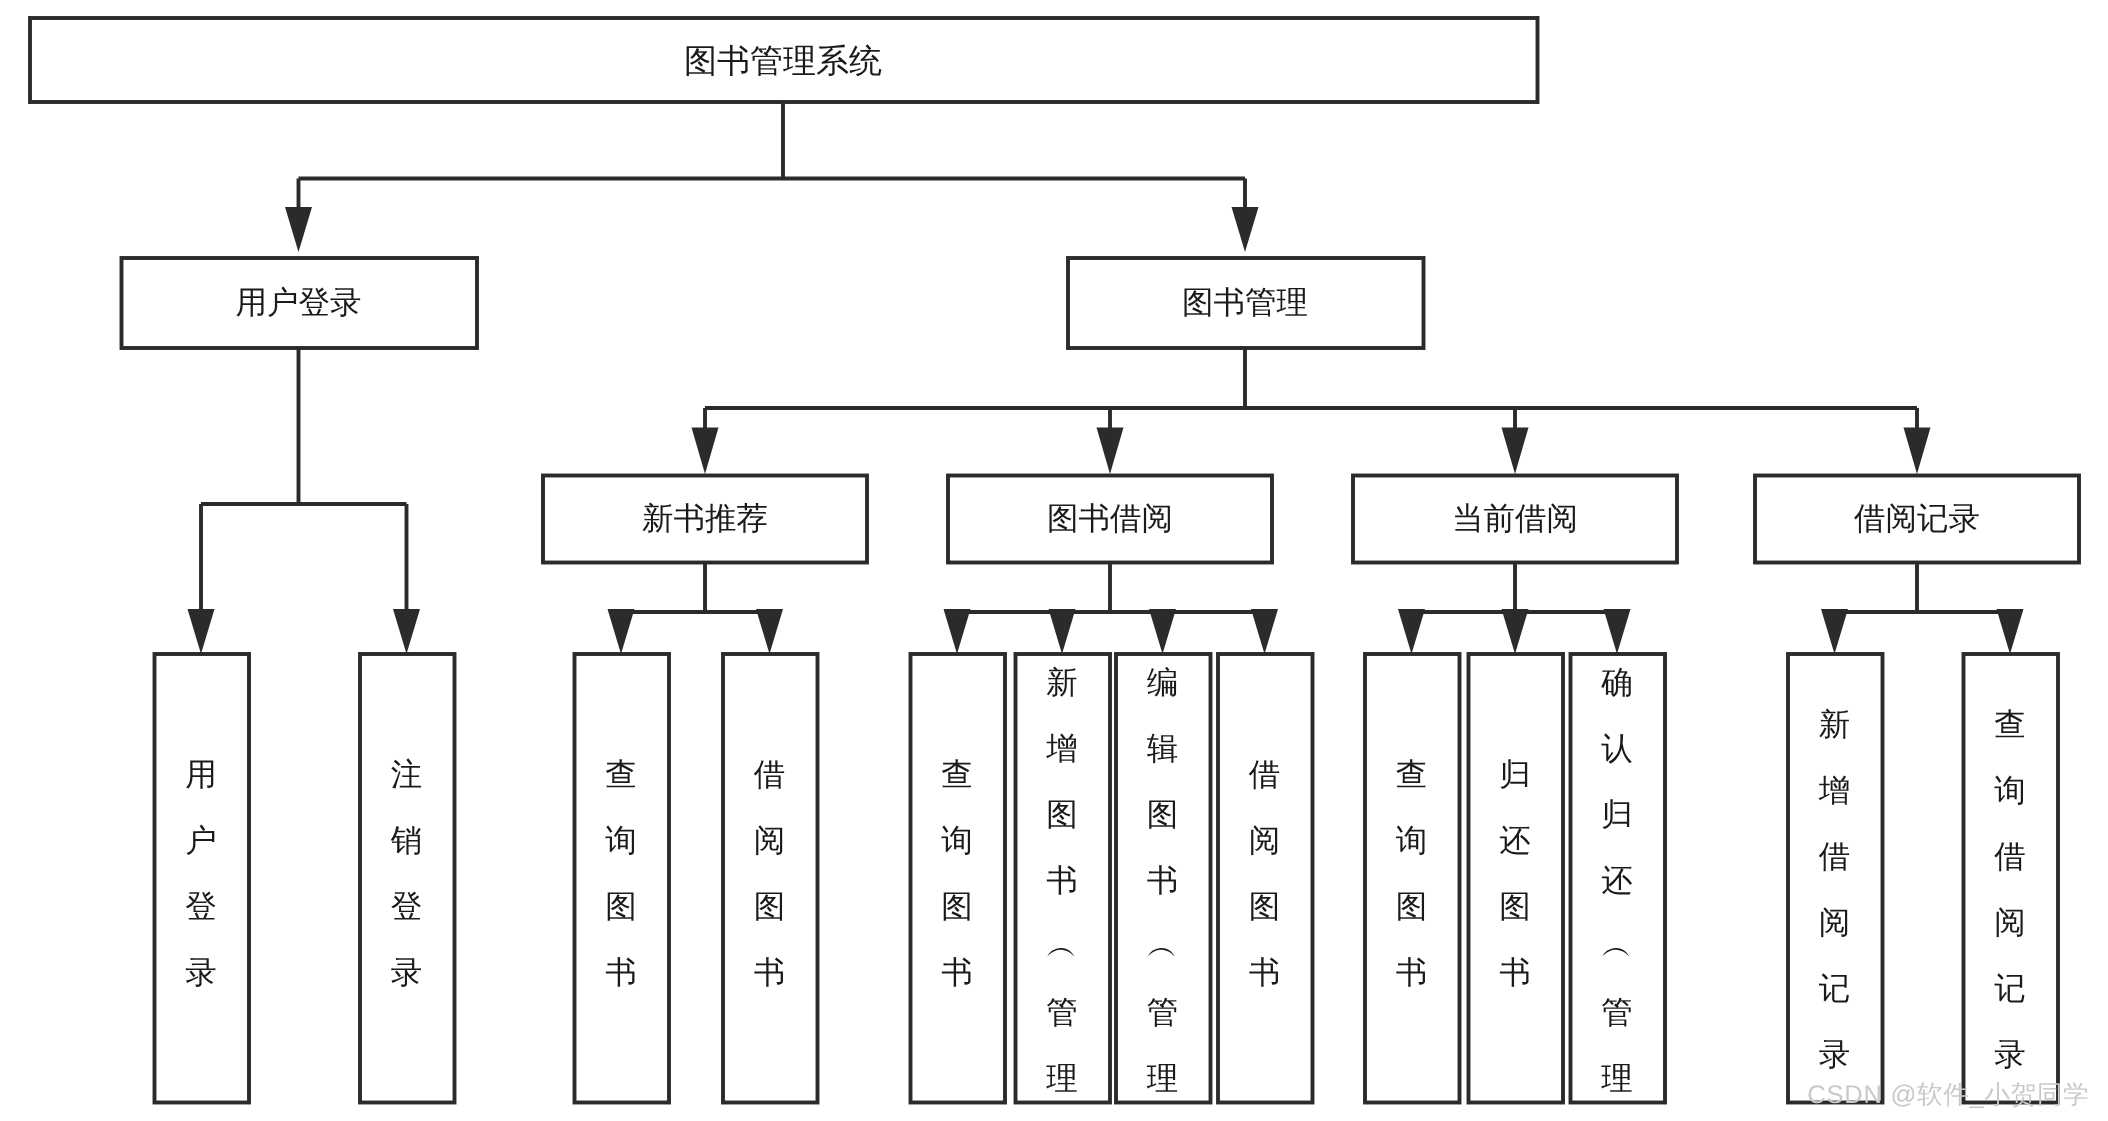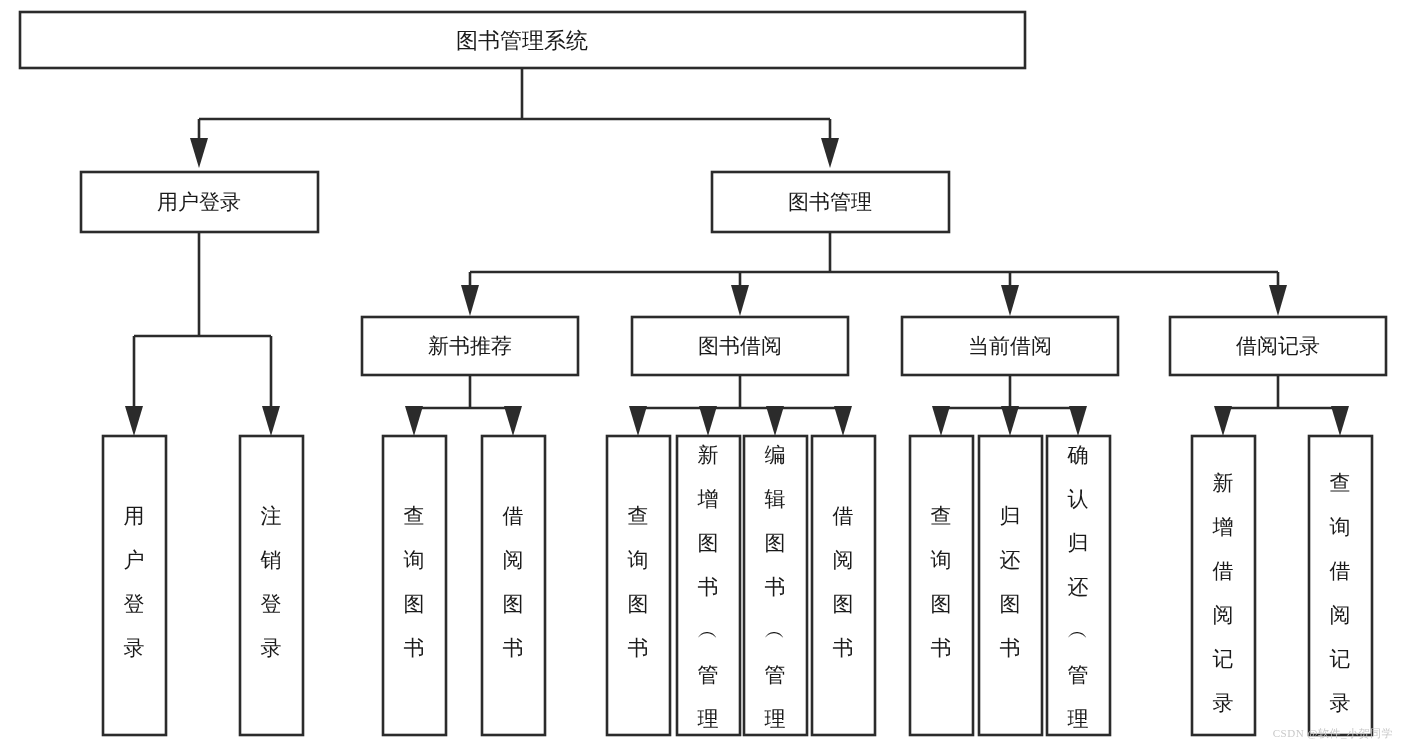--- a/index.html
+++ b/index.html
@@ -47,22 +47,22 @@
   }
   .arrow-head {
     fill: #2b2b2b;
     stroke: none;
   }
   .watermark {
     position: absolute;
     right: 12px;
     bottom: 6px;
     color: #c9c9c9;
-    font-size: 11px;
-    font-family: Liberation Serif, serif;
+    font-size: 17px;
+    font-family: Liberation Sans, sans-serif;
     letter-spacing: 0.5px;
     white-space: nowrap;
     pointer-events: none;
   }
 </style>
 </head>
 <body>
 
 <svg id="diagram" viewBox="0 0 1405 747" xmlns="http://www.w3.org/2000/svg">
 

